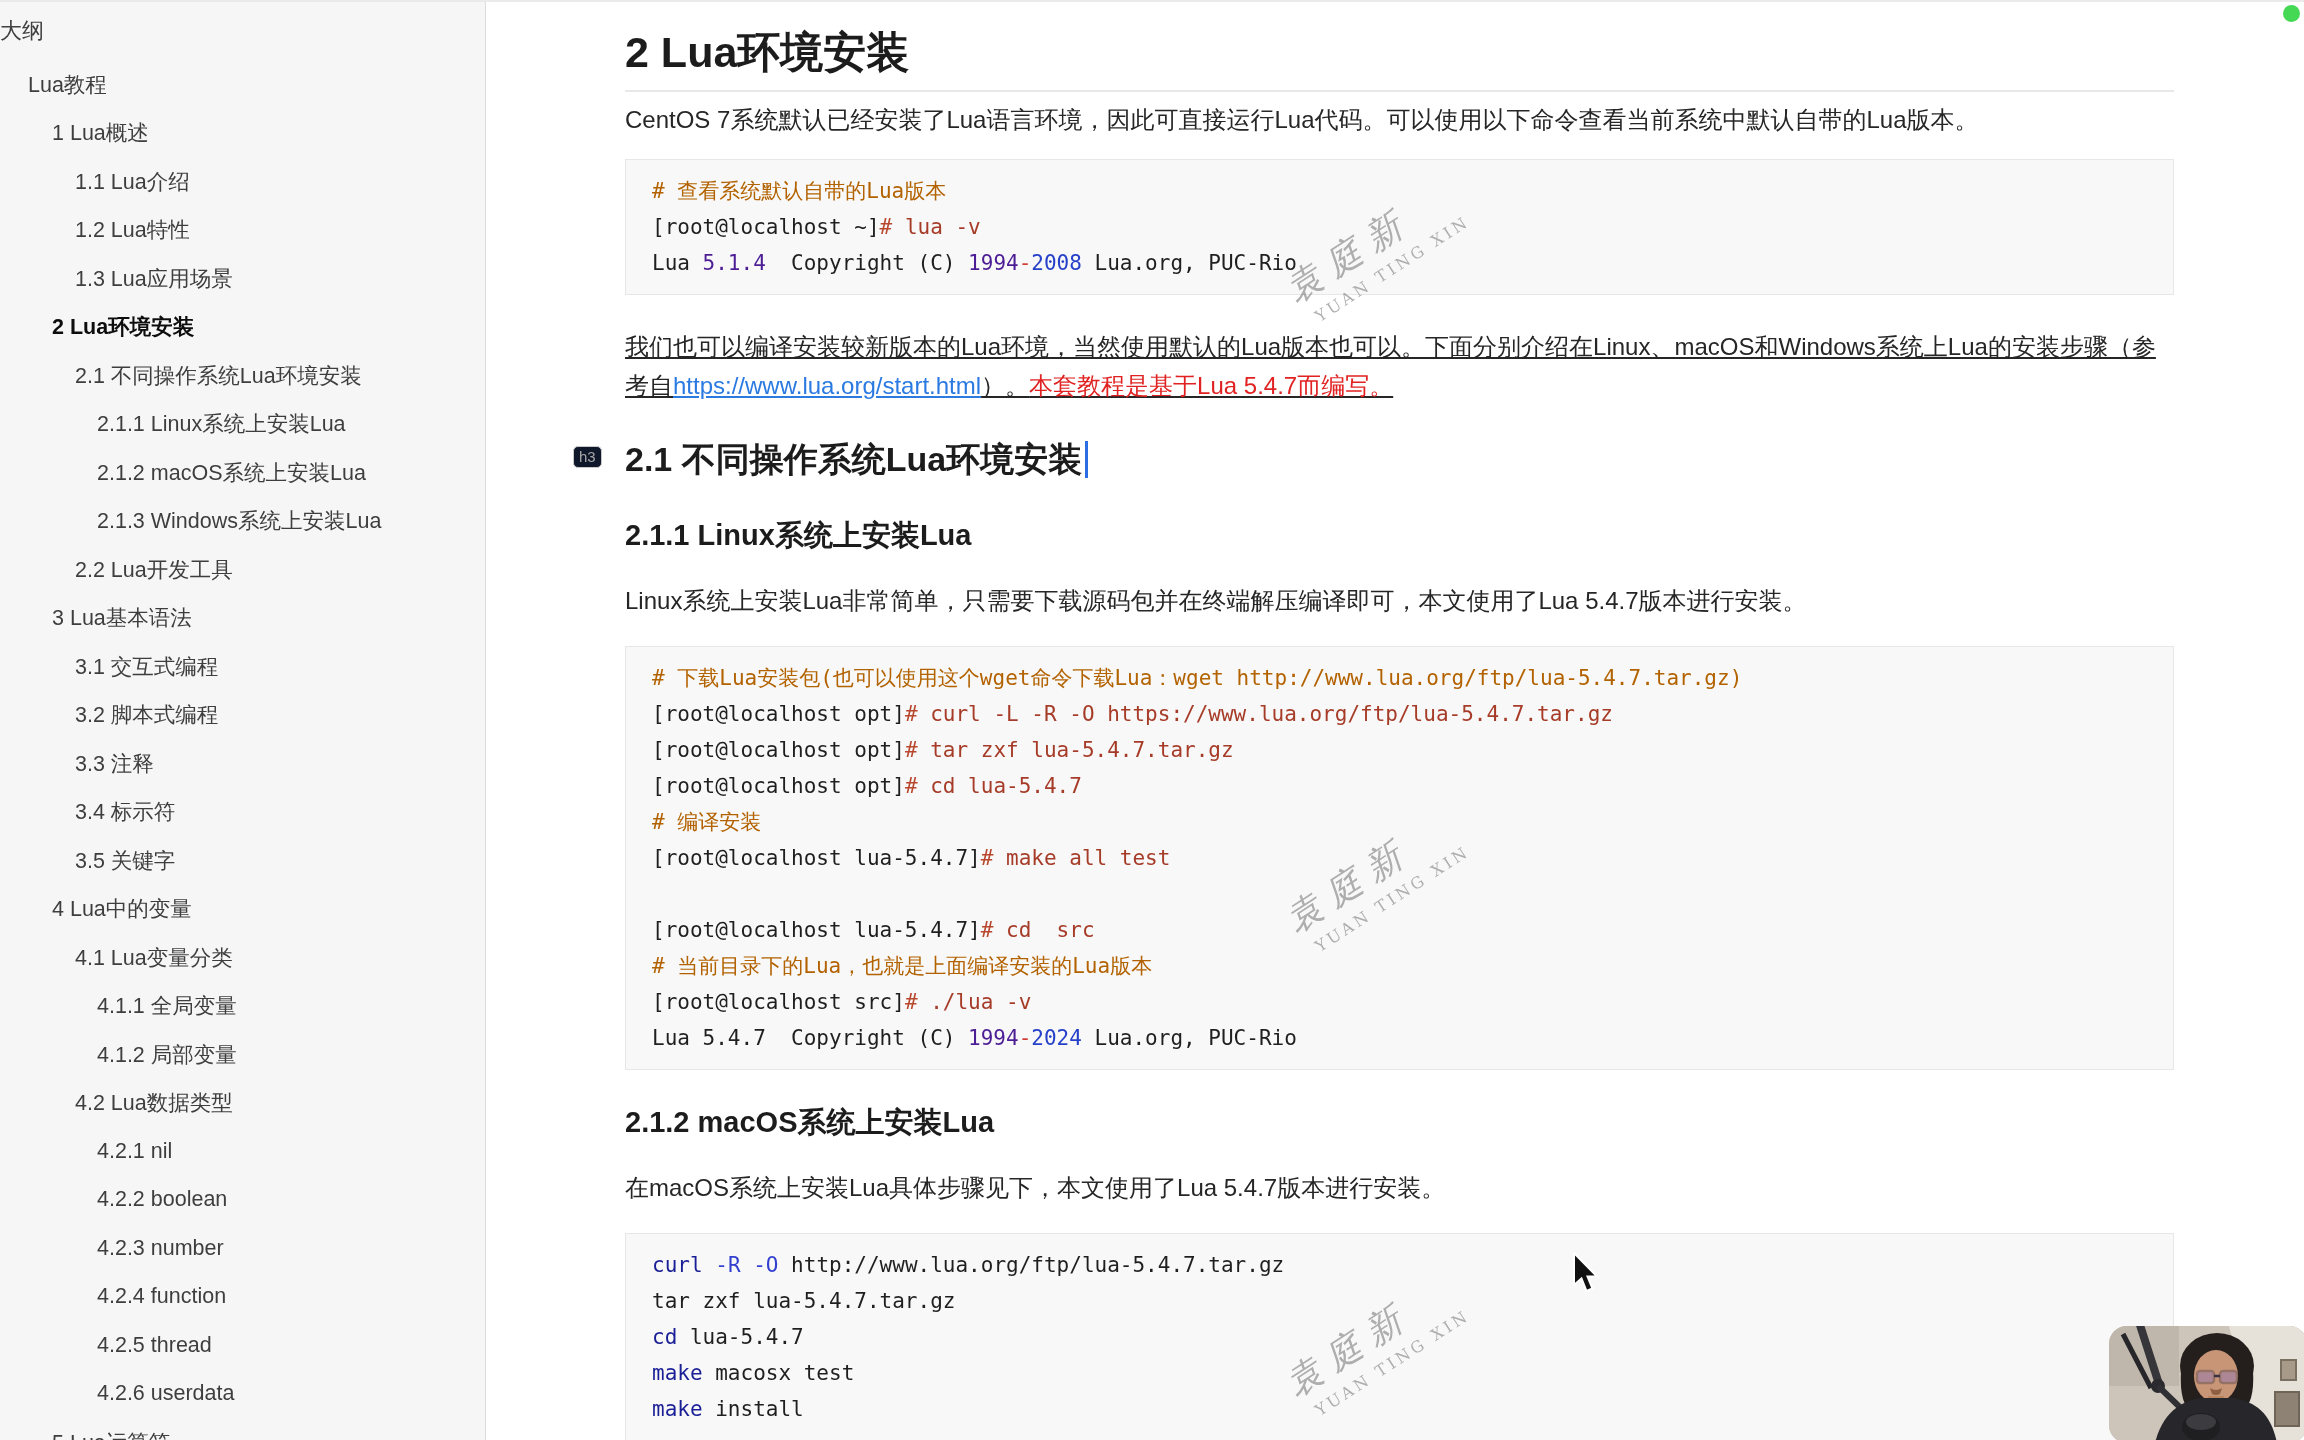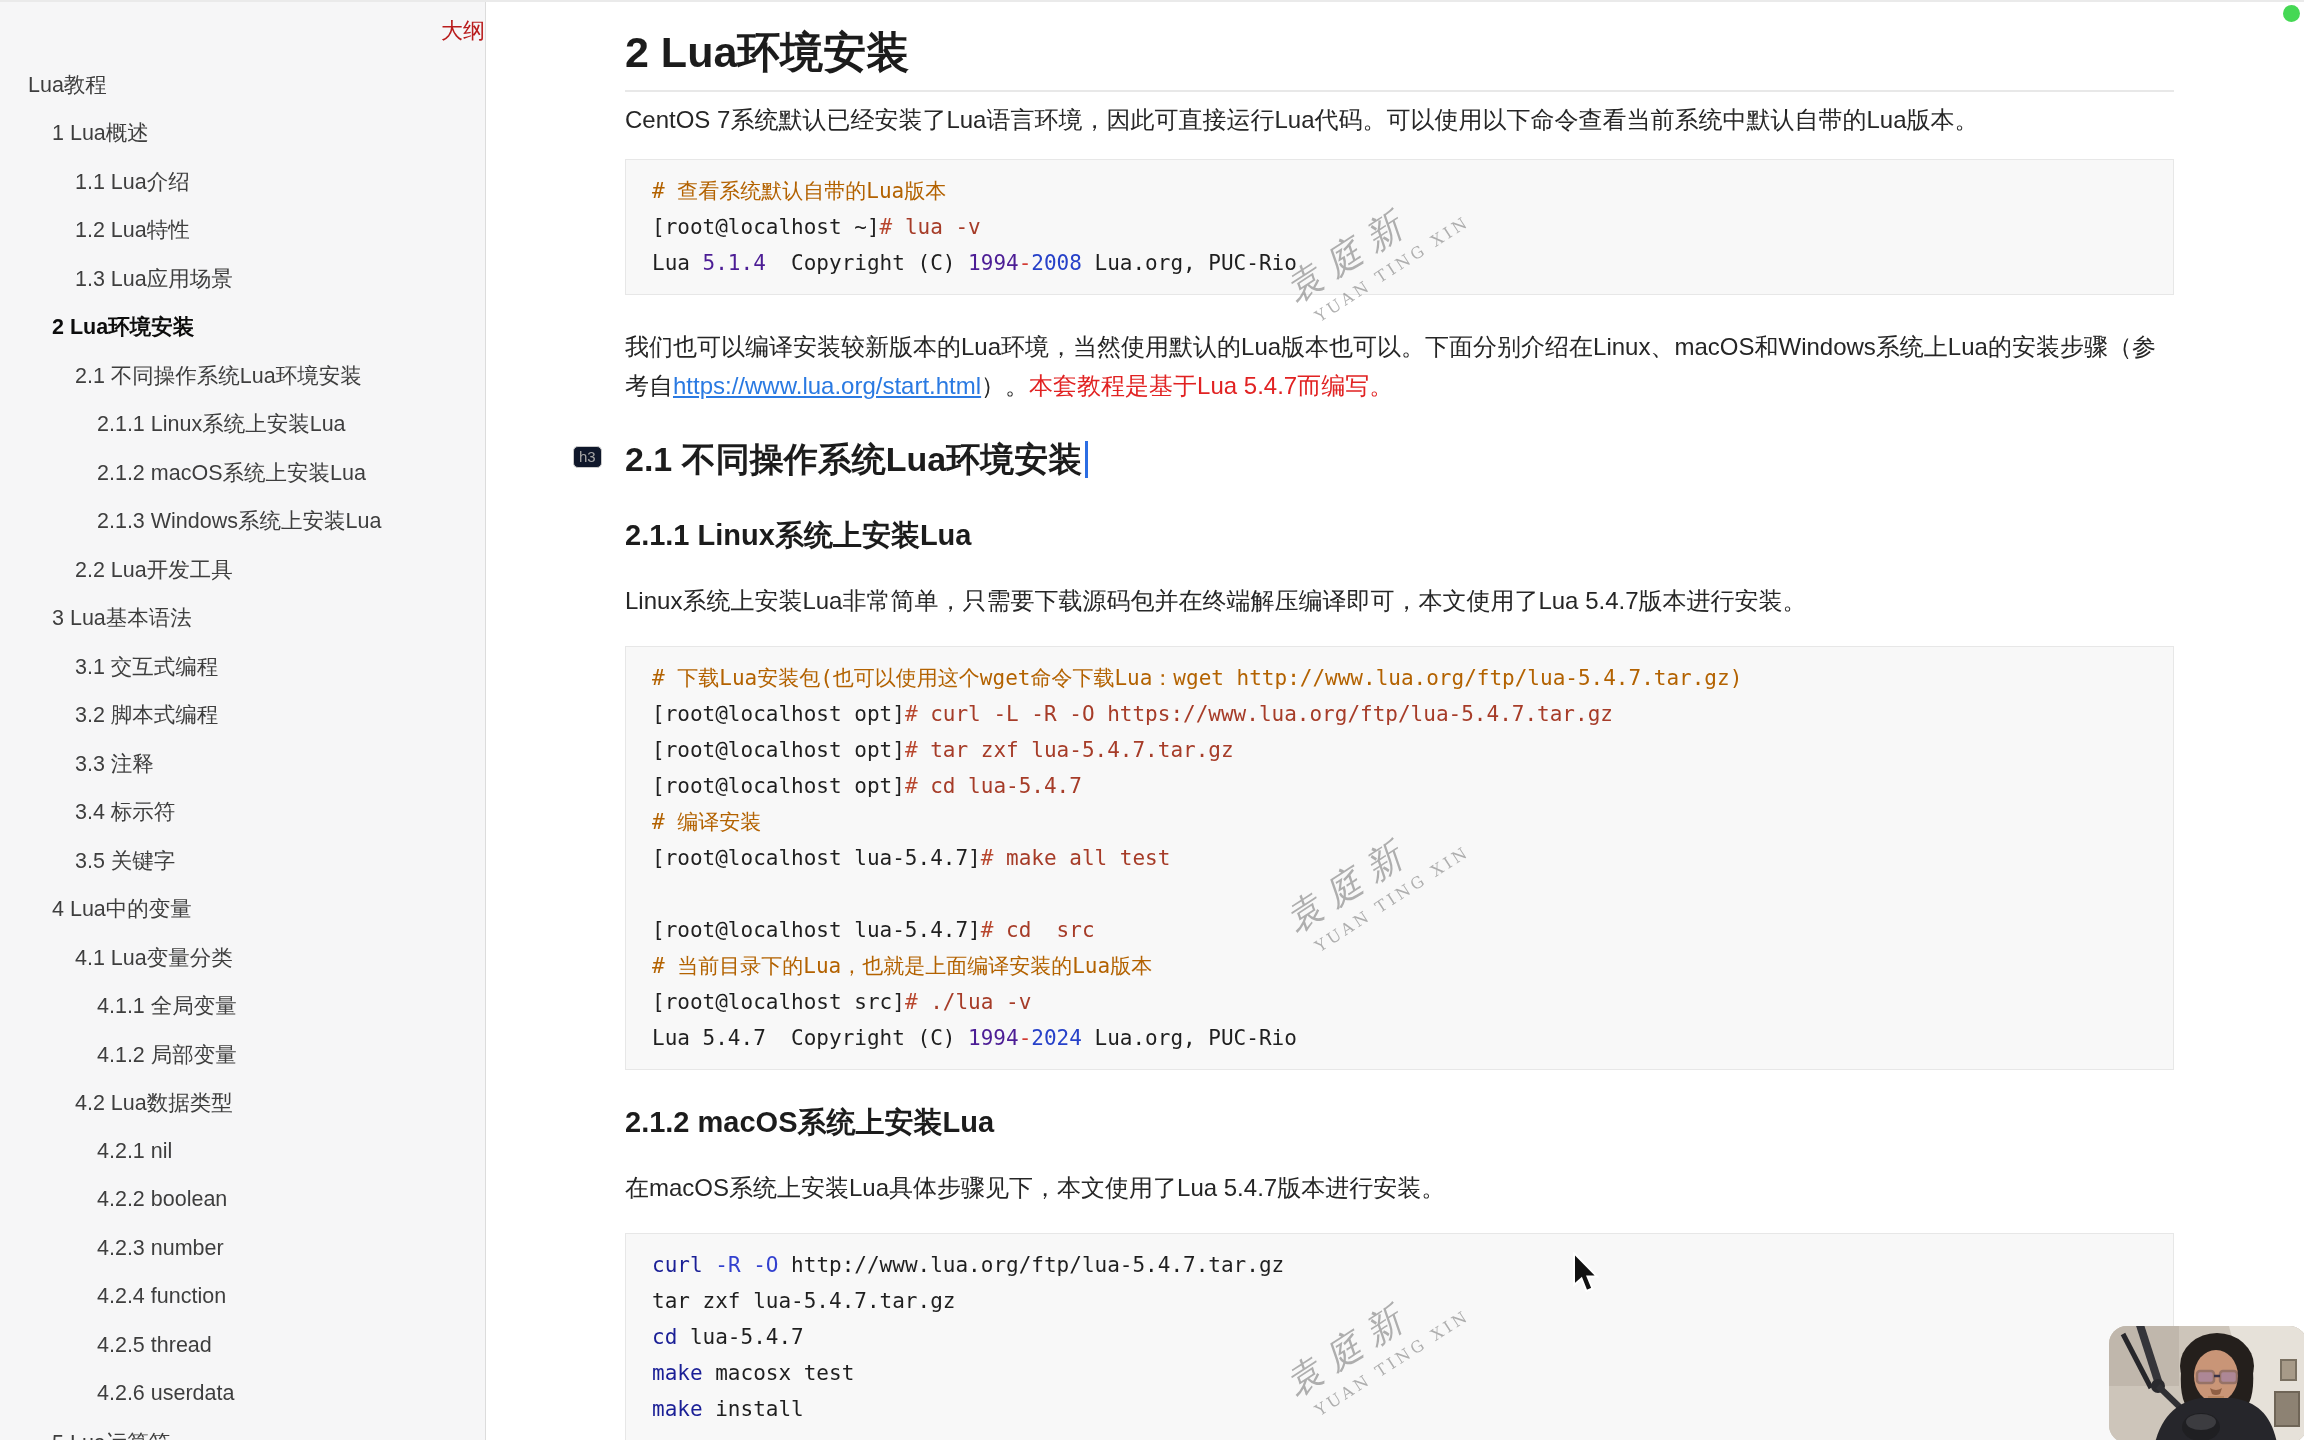--- a/index.html
+++ b/index.html
@@ -4,40 +4,40 @@
 <style>
   * { box-sizing: border-box; margin: 0; padding: 0; }
   html,body { width: 2304px; height: 1440px; overflow: hidden; background: #fff;
     font-family: "Liberation Sans", "DejaVu Sans", sans-serif; }
   .stage { position: relative; width: 2304px; height: 1440px; overflow: hidden; }
   .topline { position:absolute; top:0; left:0; right:0; height:2px; background:#eaeaea; z-index:5; }
 
   
   .sidebar { position:absolute; left:0; top:0; width:486px; height:1440px;
     background:#f6f6f7; border-right:1px solid #dcdcdc; overflow:hidden; z-index:2; }
-  .outline-title { text-align:right; padding-top:16px; font-size:22px; color:#b91c1c; }
+  .outline-title { text-align:left; padding-top:16px; font-size:22px; color:#404040; }
   .outline-list { list-style:none; margin-top:14px; }
   .oitem { height:48.5px; display:flex; align-items:center; font-size:21.5px;
     color:#3e3e3e; white-space:nowrap; overflow:hidden; cursor:default; }
   .lvl0 { padding-left:28px; }
   .lvl1 { padding-left:52px; }
   .lvl2 { padding-left:75px; }
   .lvl3 { padding-left:97px; }
   .oitem.active { font-weight:bold; color:#0d0d0d; }
 
   
   .content { position:absolute; left:487px; top:0; width:1817px; height:1440px;
     background:#fff; overflow:hidden; }
   .article { padding:0 130px 0 138px; }
 
   .h1 { font-size:43px; line-height:52px; font-weight:700; color:#1c1c1c;
     margin-top:26px; padding-bottom:12px; border-bottom:2px solid #e8e8e8; }
   .para { font-size:24px; line-height:39px; color:#262626; }
   .p1 { margin-top:8px; }
-  .p2 { margin-top:32px; }
+  .p2 { margin-top:32px;text-decoration:underline; }
   .p3 { margin-top:26px; }
   .p4 { margin-top:26px; }
   .link { color:#2a7ae2; text-decoration:underline; cursor:pointer; }
   .redtext { color:#e12222; }
 
   .sec-h2 { position:relative; font-size:34px; line-height:44px; font-weight:700;
     color:#1c1c1c; margin-top:32px; }
   .hbadge { position:absolute; left:-52px; top:9px; font-size:15px; font-weight:400;
     color:#a6a6a6; border:1px solid #c9c9c9; border-radius:5px; padding:1px 5px;
     line-height:18px; background:#0f172a; }

